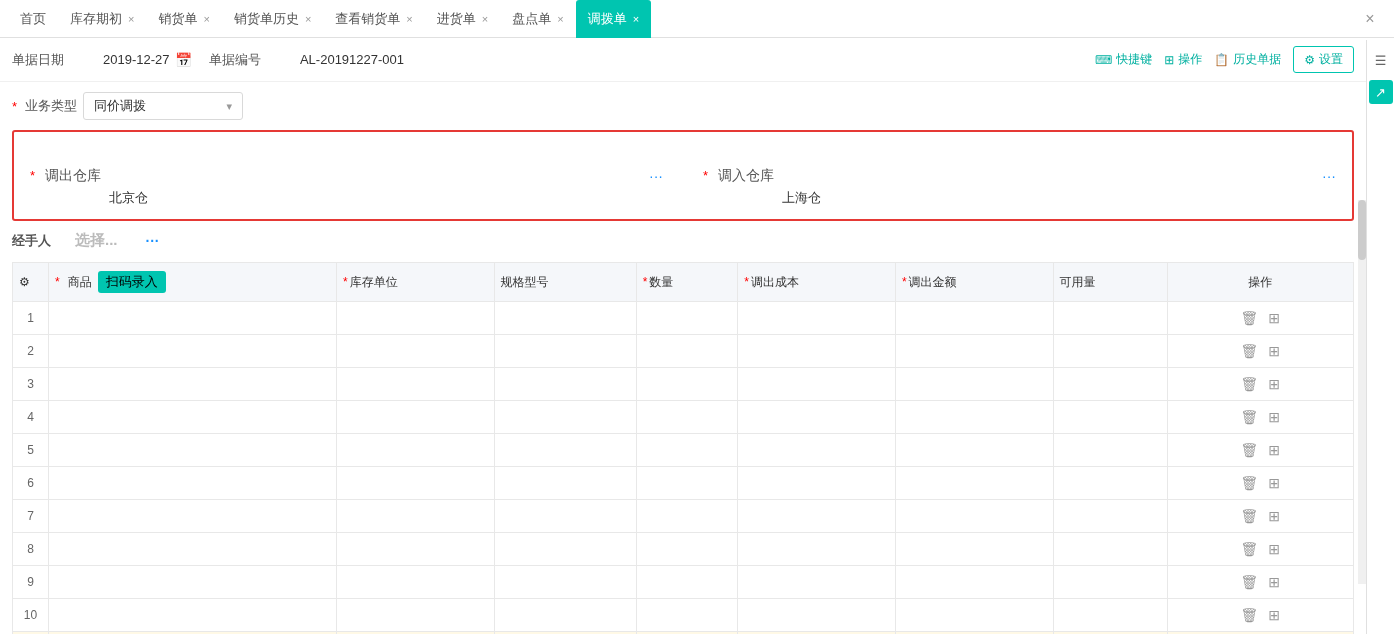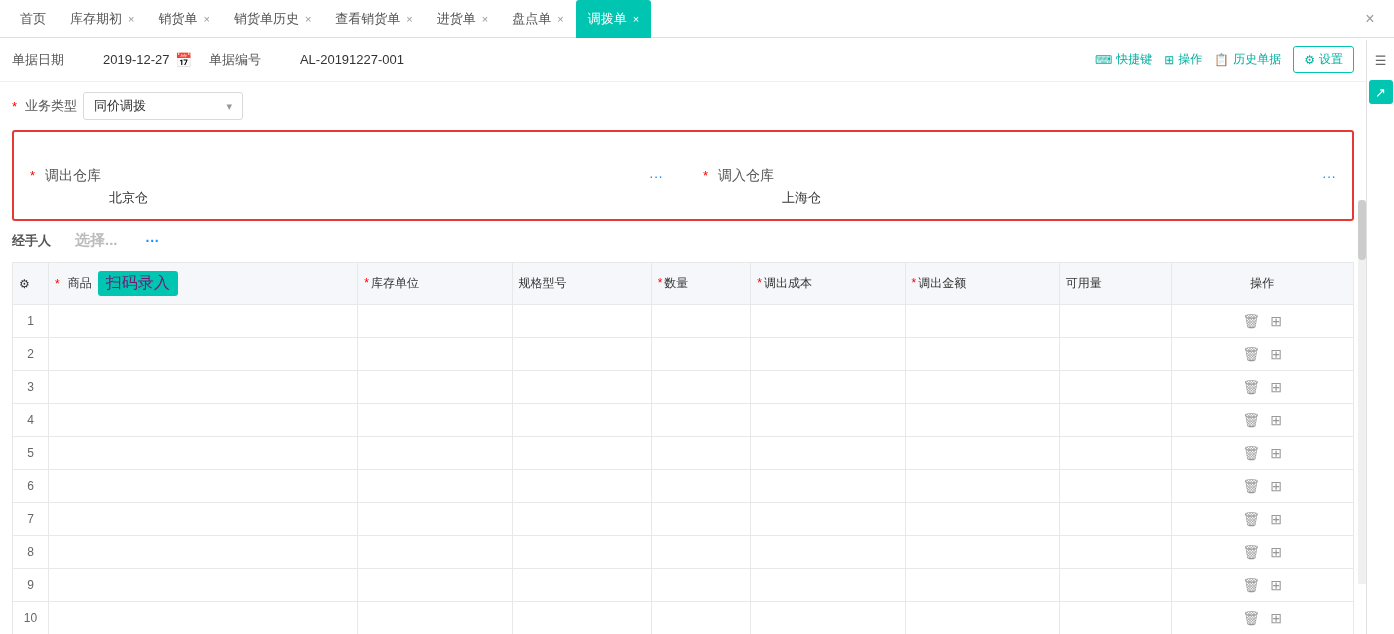--- a/index.html
+++ b/index.html
@@ -205,25 +205,25 @@
       text-align: center;
       color: #666;
       width: 36px;
     }
     .data-table .subtotal-row td {
       background: #fff9e6;
       font-weight: normal;
     }
     .scan-btn {
       background: #00c5b0;
-      color: #701a75;
+      color: #000000;
       border: none;
       border-radius: 3px;
       padding: 2px 8px;
-      font-size: 16px;
+      font-size: 13px;
       cursor: pointer;
       white-space: nowrap;
     }
     .th-scan {
       display: flex;
       align-items: center;
       gap: 6px;
     }
     .action-icons {
       display: flex;

